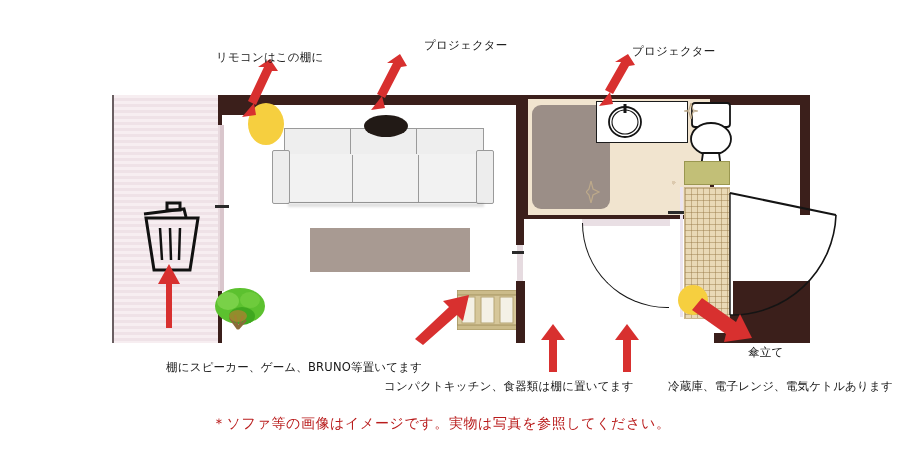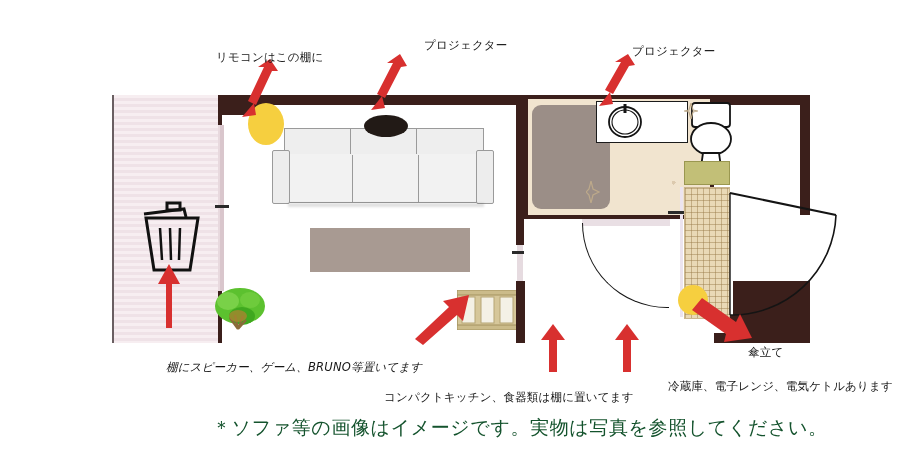--- a/index.html
+++ b/index.html
@@ -16,23 +16,23 @@
     position:absolute;
     font-size:11.5px;
     line-height:1.25;
     letter-spacing:.2px;
     color:#161616;
     white-space:nowrap;
     font-family:"DejaVu Sans","Liberation Sans",sans-serif;
   }
   .caption{
     position:absolute;
-    font-size:19px;
+    font-size:14px;
     letter-spacing:.6px;
-    color:#14532d;
+    color:#b91c1c;
     white-space:nowrap;
   }
 
   
   #plan{position:absolute;left:112px;top:95px;width:698px;height:248px;}
 
   .wall{position:absolute;background:#3b1f1b;}
 
   
   #balcony{
@@ -338,23 +338,23 @@
     </svg>
   </div>
 
   <div class="lbl" style="left:216px;top:50px;">リモコンはこの棚に</div>
 
   <div class="lbl" style="left:424px;top:38px;">プロジェクター</div>
 
   <div class="lbl" style="left:632px;top:44px;">プロジェクター</div>
 
 
-  <div class="lbl" style="left:166px;top:360px;font-style:italic;">棚にスピーカー、ゲーム、BRUNO等置いてます</div>
-
-  <div class="lbl" style="left:384px;top:390px;">コンパクトキッチン、食器類は棚に置いてます</div>
+  <div class="lbl" style="left:166px;top:360px;">棚にスピーカー、ゲーム、BRUNO等置いてます</div>
+
+  <div class="lbl" style="left:384px;top:379px;">コンパクトキッチン、食器類は棚に置いてます</div>
 
   <div class="lbl" style="left:640px;top:379px;margin-left:28px;">冷蔵庫、電子レンジ、電気ケトルあります</div>
 
   <div class="lbl" style="left:748px;top:345px;">傘立て</div>
 
   <div class="caption" style="left:212px;top:415px;">＊ソファ等の画像はイメージです。実物は写真を参照してください。</div>
 
 </div>
 
 </body></html>

